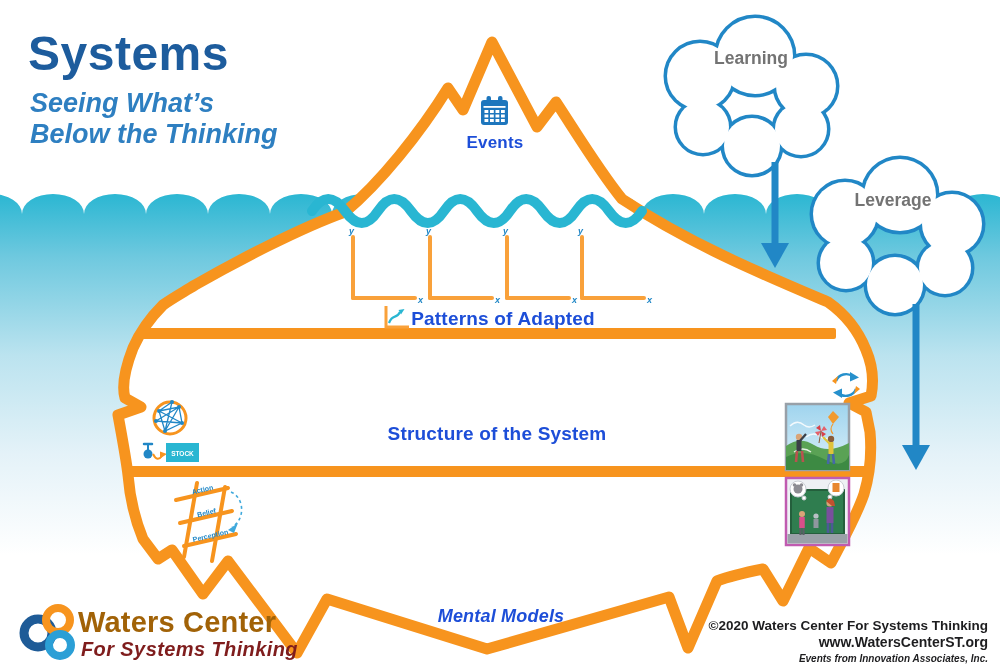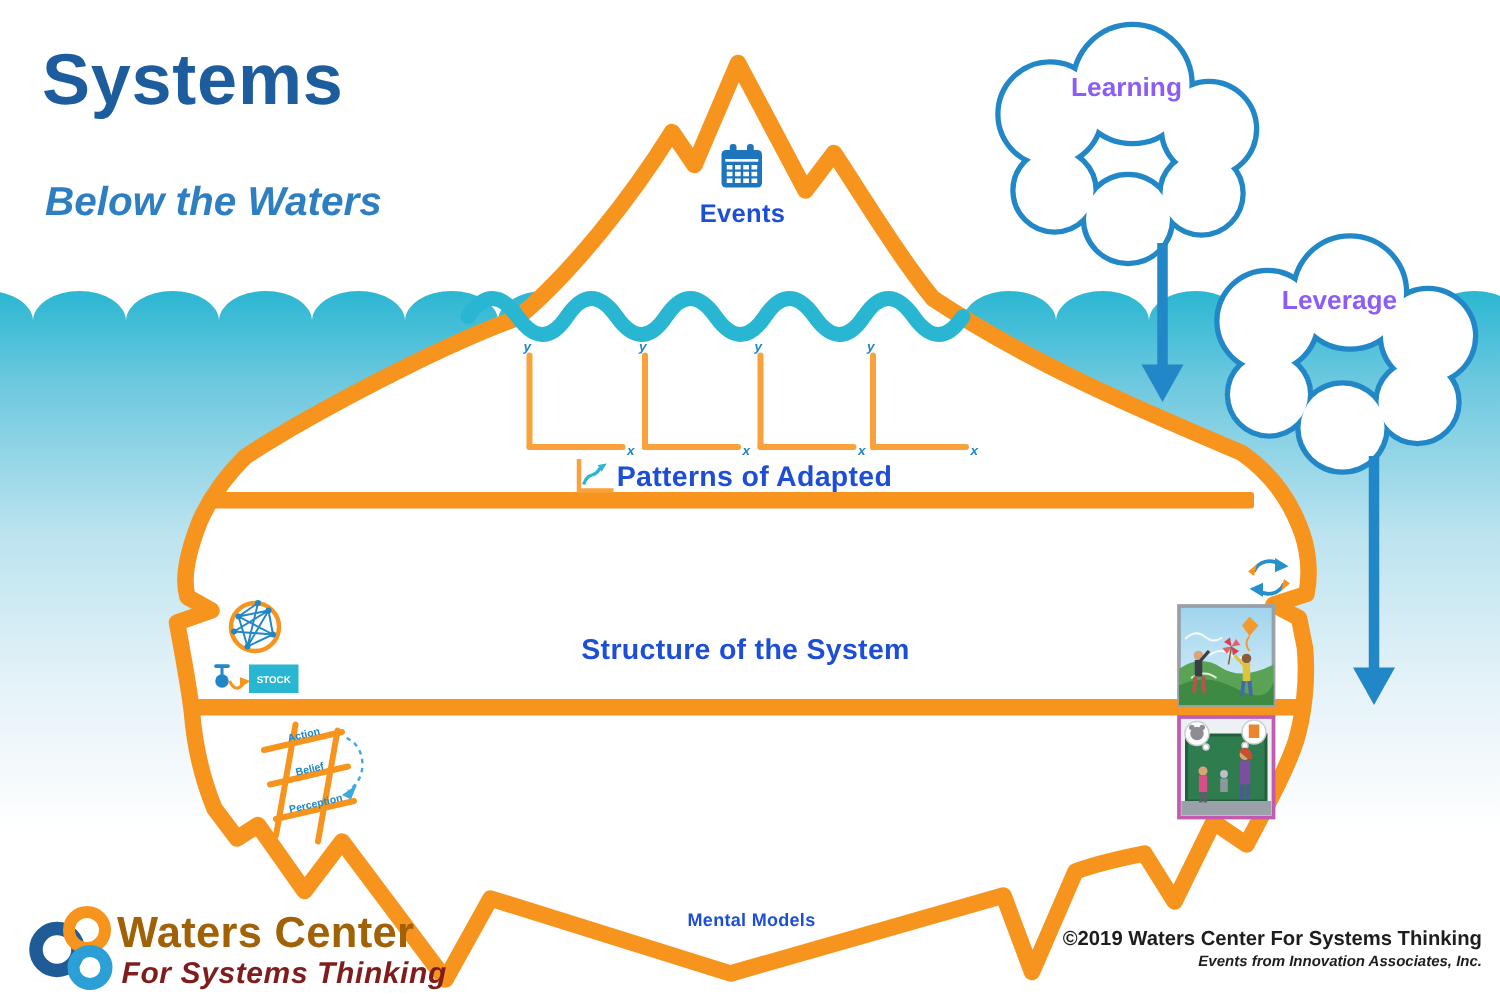--- a/index.html
+++ b/index.html
@@ -9,22 +9,22 @@
   }
   .stage svg.scene{position:absolute;left:0;top:0;z-index:1;}
   .overlay{position:absolute;z-index:2;white-space:nowrap;}
   .title{left:28px;top:26px;font-size:48px;line-height:56px;font-weight:800;color:#1D5C9D;letter-spacing:.5px;}
   .subtitle{left:30px;font-size:27px;line-height:31px;font-weight:700;font-style:italic;color:#2E7FC1;}
   .sub1{top:88px;} .sub2{top:119px;}
   .level-label{transform:translateX(-50%);font-weight:700;color:#1d4ed8;letter-spacing:.2px;}
   .lbl-events{left:495px;top:133px;font-size:17px;}
   .lbl-patterns{left:503px;top:308px;font-size:19px;}
   .lbl-structure{left:497px;top:423px;font-size:19px;}
-  .lbl-mental{left:501px;top:606px;font-size:12px;}
-  .cloud-label{transform:translateX(-50%);font-weight:700;color:#8b5cf6;font-size:17.5px;}
+  .lbl-mental{left:501px;top:606px;font-size:18px;font-style:italic;}
+  .cloud-label{transform:translateX(-50%);font-weight:700;color:#737373;font-size:17.5px;}
   .lbl-learning{left:751px;top:48px;}
   .lbl-leverage{left:893px;top:190px;}
   .logo-name{left:78px;top:606px;font-size:29px;font-weight:700;color:#a16207;letter-spacing:.2px;}
   .logo-tagline{left:81px;top:638px;font-size:20px;font-weight:700;font-style:italic;color:#7f1d1d;letter-spacing:.4px;}
   .footer{right:12px;top:618px;width:420px;text-align:right;color:#1d1d1f;}
   .footer .l1{font-size:13.5px;font-weight:700;}
   .footer .l2{font-size:14px;font-weight:700;margin-top:1px;}
   .footer .l3{font-size:10px;font-style:italic;font-weight:600;margin-top:3px;}
   svg{font-family:"Liberation Sans",sans-serif;}
   .ax{font-style:italic;font-size:9px;font-weight:bold;fill:#2187C6;}
@@ -293,30 +293,32 @@
     </g>
 
     <g transform="translate(16,602)" fill="none">
       <circle cx="22" cy="31" r="14" stroke="#1E5B97" stroke-width="9"></circle>
       <circle cx="42" cy="18" r="12" stroke="#F7941E" stroke-width="8"></circle>
       <circle cx="44" cy="43" r="11" stroke="#2B9FD6" stroke-width="8"></circle>
     </g>
   </svg>
 
   <div class="overlay title">Systems</div>
-  <div class="overlay subtitle sub2">Below the Waters</div>
+  <div class="overlay subtitle sub1">Seeing What’s</div>
+  <div class="overlay subtitle sub2">Below the Thinking</div>
 
   <div class="overlay level-label lbl-events">Events</div>
   <div class="overlay level-label lbl-patterns">Patterns of Adapted</div>
   <div class="overlay level-label lbl-structure">Structure of the System</div>
   <div class="overlay level-label lbl-mental">Mental Models</div>
 
   <div class="overlay cloud-label lbl-learning">Learning</div>
   <div class="overlay cloud-label lbl-leverage">Leverage</div>
 
   <div class="overlay logo-name">Waters Center</div>
   <div class="overlay logo-tagline">For Systems Thinking</div>
 
   <div class="overlay footer">
-    <div class="l1">©2019 Waters Center For Systems Thinking</div>
+    <div class="l1">©2020 Waters Center For Systems Thinking</div>
+    <div class="l2">www.WatersCenterST.org</div>
     <div class="l3">Events from Innovation Associates, Inc.</div>
   </div>
 </div>
 
 </body></html>

